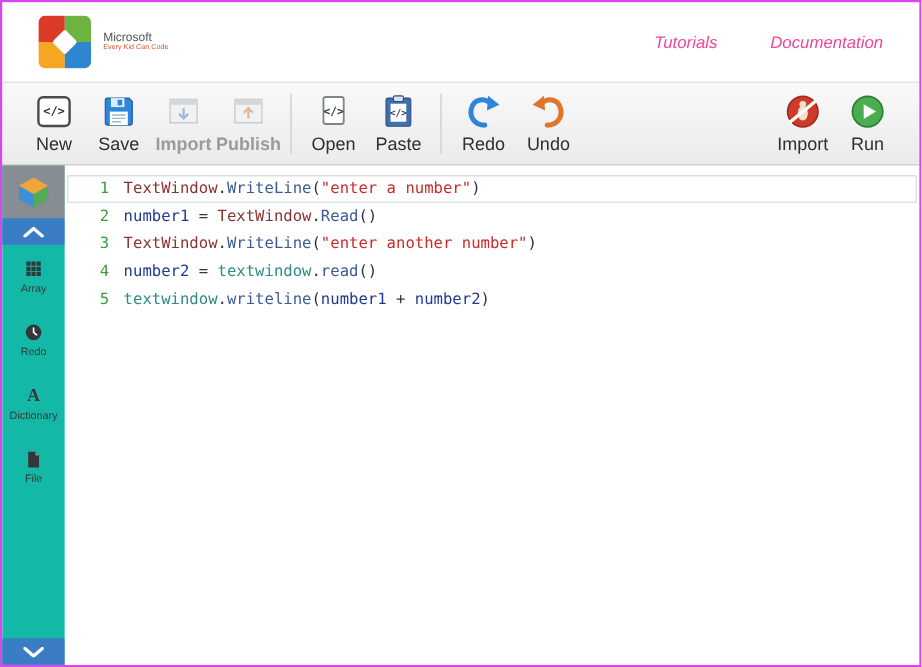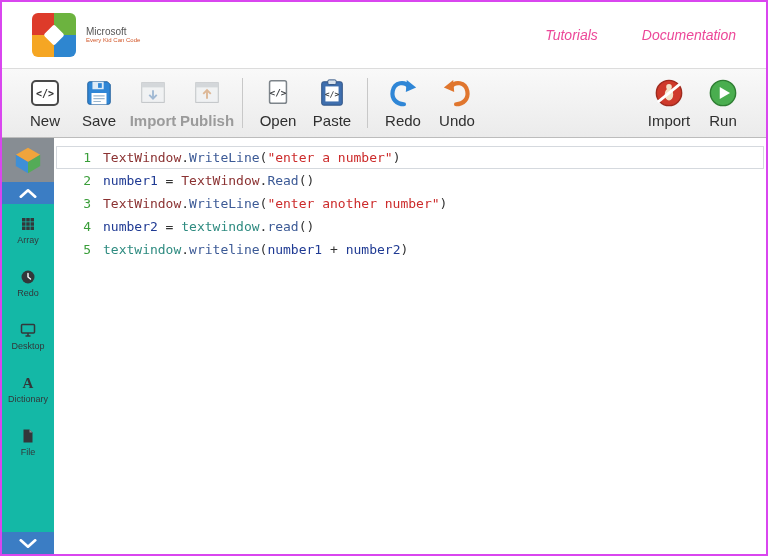--- a/index.html
+++ b/index.html
@@ -239,29 +239,20 @@
         <span class="s-ico">
           <svg viewBox="0 0 16 16">
               <circle cx="8" cy="8" r="6.5" fill="#33373a"></circle>
               <path d="M8 4.5V8l2.5 2" stroke="#fff" stroke-width="1.4" fill="none" stroke-linecap="round"></path>
             </svg>
         </span>
         <span class="lbl">Redo</span>
       </div>
 
 
-      <div class="side-item">
-        <span class="s-ico">
-          <svg viewBox="0 0 16 16">
-              <rect x="1.5" y="2.5" width="13" height="8.5" rx="1" fill="none" stroke="#33373a" stroke-width="1.5"></rect>
-              <path d="M5.5 14h5M8 11v3" stroke="#33373a" stroke-width="1.5"></path>
-            </svg>
-        </span>
-        <span class="lbl">Desktop</span>
-      </div>
 
       <div class="side-item">
         <span class="s-ico">
             <span class="dict-a">A</span>
           </span>
         <span class="lbl">Dictionary</span>
       </div>
 
       <div class="side-item">
         <span class="s-ico">

